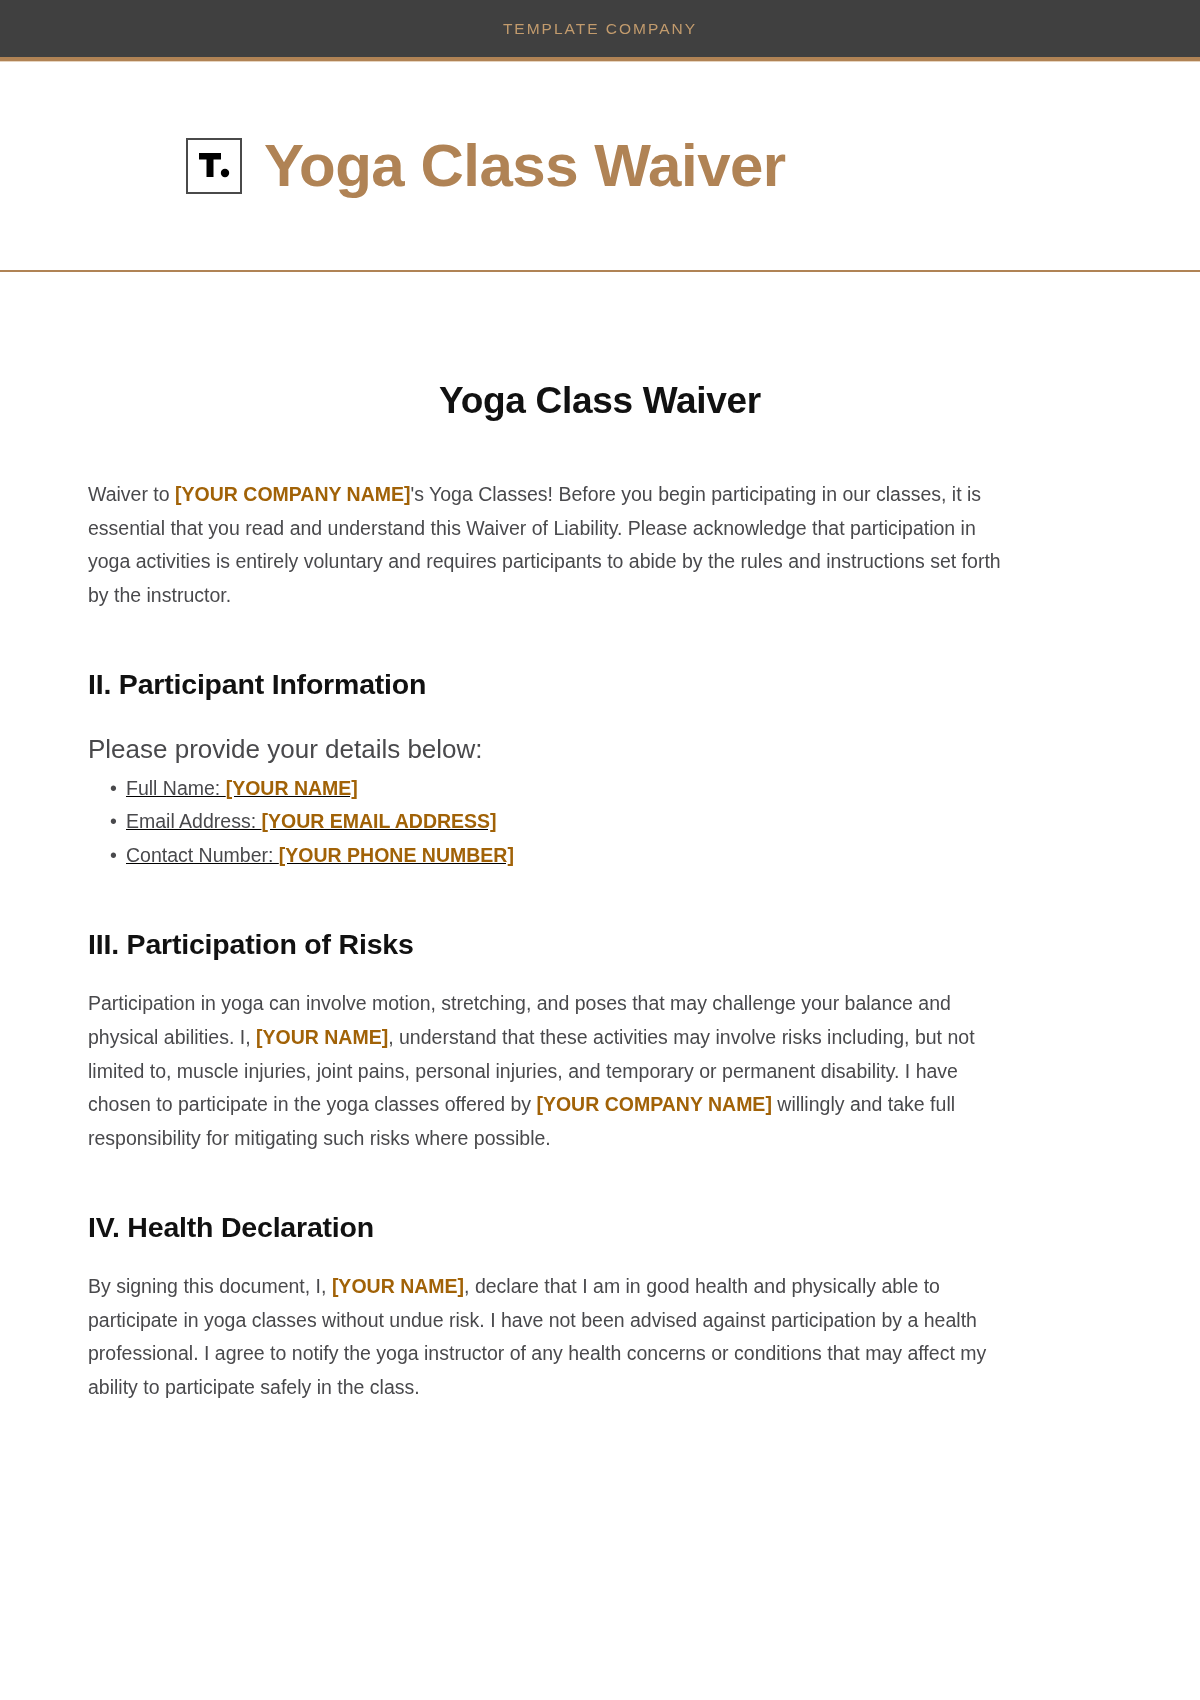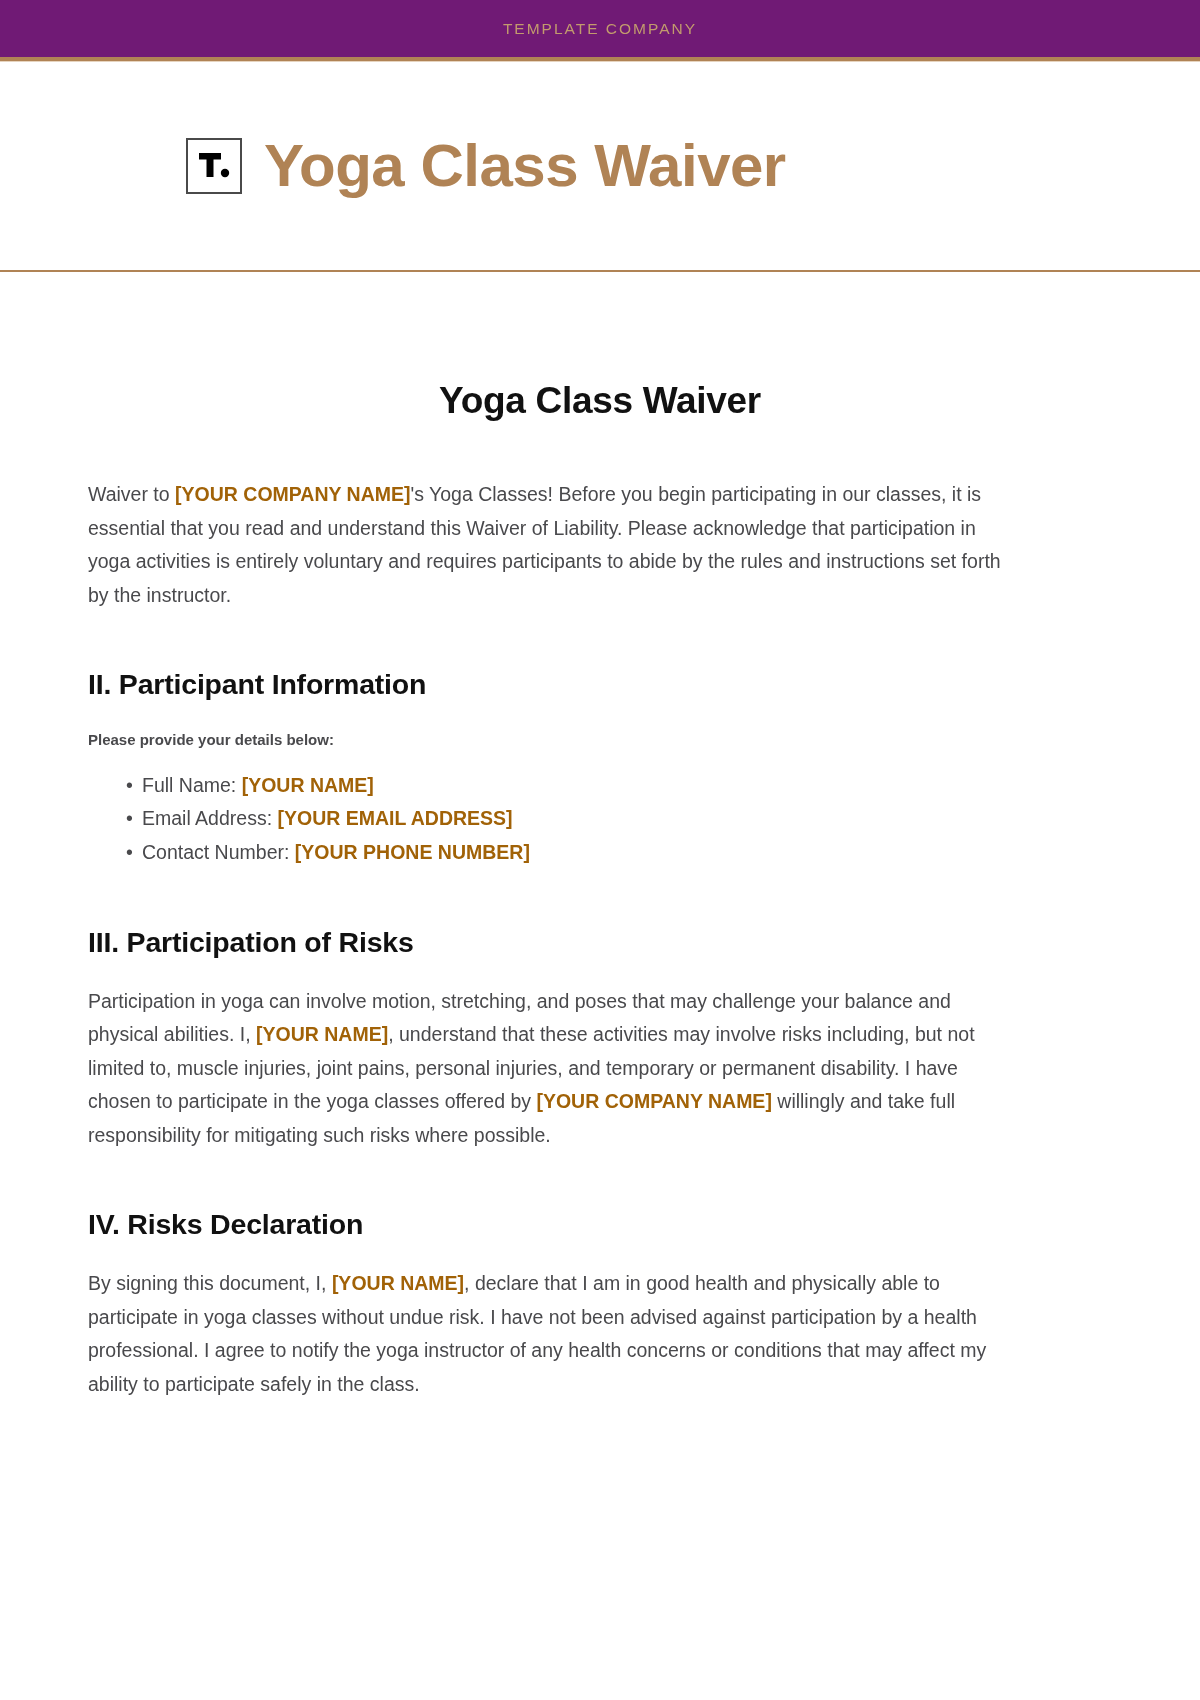--- a/index.html
+++ b/index.html
@@ -10,21 +10,21 @@
     width: 1200px;
     height: 1700px;
     background: #ffffff;
     font-family: "Liberation Sans", sans-serif;
     overflow: hidden;
   }
 
   
   .brandbar {
     height: 57px;
-    background: #701a75;
+    background: #404040;
     display: flex;
     align-items: center;
     justify-content: center;
   }
   .brandbar-text {
     color: #c29b6d;
     font-size: 15.5px;
     letter-spacing: 2.0px;
     font-weight: 400;
   }
@@ -98,30 +98,30 @@
     line-height: 1.72;
     color: #49494c;
     margin: 0;
     max-width: 930px;
   }
   .para b, .lead b, .bullet b {
     color: #a16207;
     font-weight: bold;
   }
   .lead {
-    font-size: 15px;
+    font-size: 26px;
     line-height: 1.72;
     color: #49494c;
     margin: 0;
-    font-weight: bold;
   }
   .bullets {
     list-style: none;
-    margin: 16px;
+    margin: 0;
     padding: 0 0 0 22px;
+    text-decoration: underline;
   }
   .bullet {
     font-size: 19.5px;
     line-height: 1.72;
     color: #49494c;
     position: relative;
     padding-left: 16px;
   }
   .bullet::before {
     content: "\2022";
@@ -168,17 +168,17 @@
       <li class="bullet"><span>Contact Number: </span><b>[YOUR PHONE NUMBER]</b></li>
     </ul>
   </div>
 
   <div class="section">
     <h2 class="section-heading">III. Participation of Risks</h2>
     <p class="para"><span>Participation in yoga can involve motion, stretching, and poses that may challenge your balance and physical abilities. I, </span><b>[YOUR NAME]</b><span>, understand that these activities may involve risks including, but not limited to, muscle injuries, joint pains, personal injuries, and temporary or permanent disability. I have chosen to participate in the yoga classes offered by </span><b>[YOUR COMPANY NAME]</b><span> willingly and take full responsibility for mitigating such risks where possible.</span></p>
   </div>
 
   <div class="section">
-    <h2 class="section-heading">IV. Risks Declaration</h2>
+    <h2 class="section-heading">IV. Health Declaration</h2>
     <p class="para"><span>By signing this document, I, </span><b>[YOUR NAME]</b><span>, declare that I am in good health and physically able to participate in yoga classes without undue risk. I have not been advised against participation by a health professional. I agree to notify the yoga instructor of any health concerns or conditions that may affect my ability to participate safely in the class.</span></p>
   </div>
 
 </div>
 
 </body></html>

